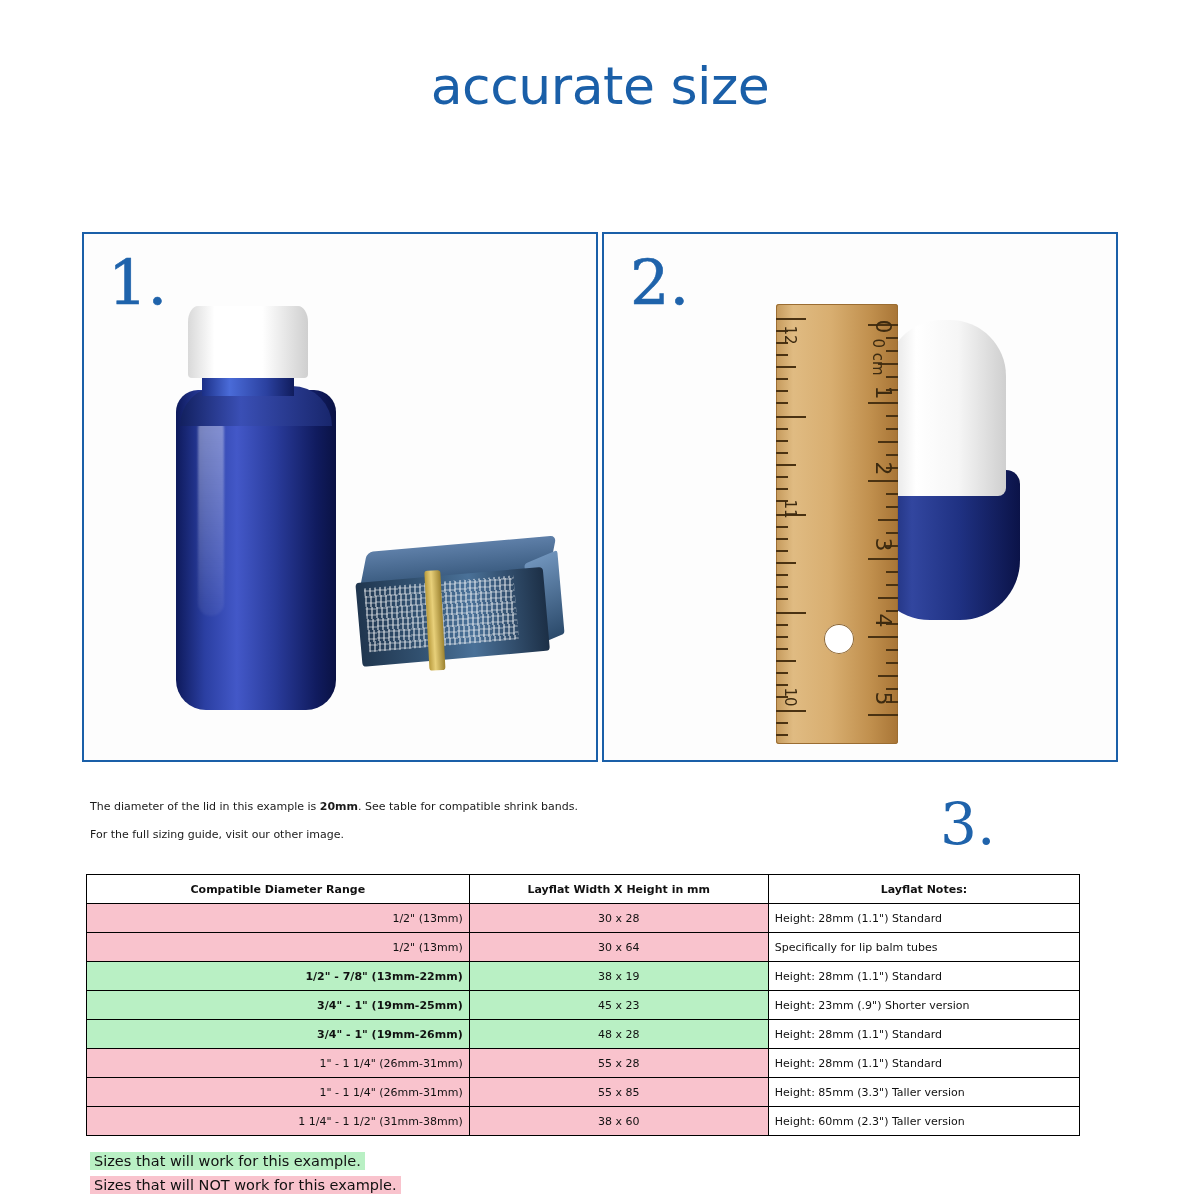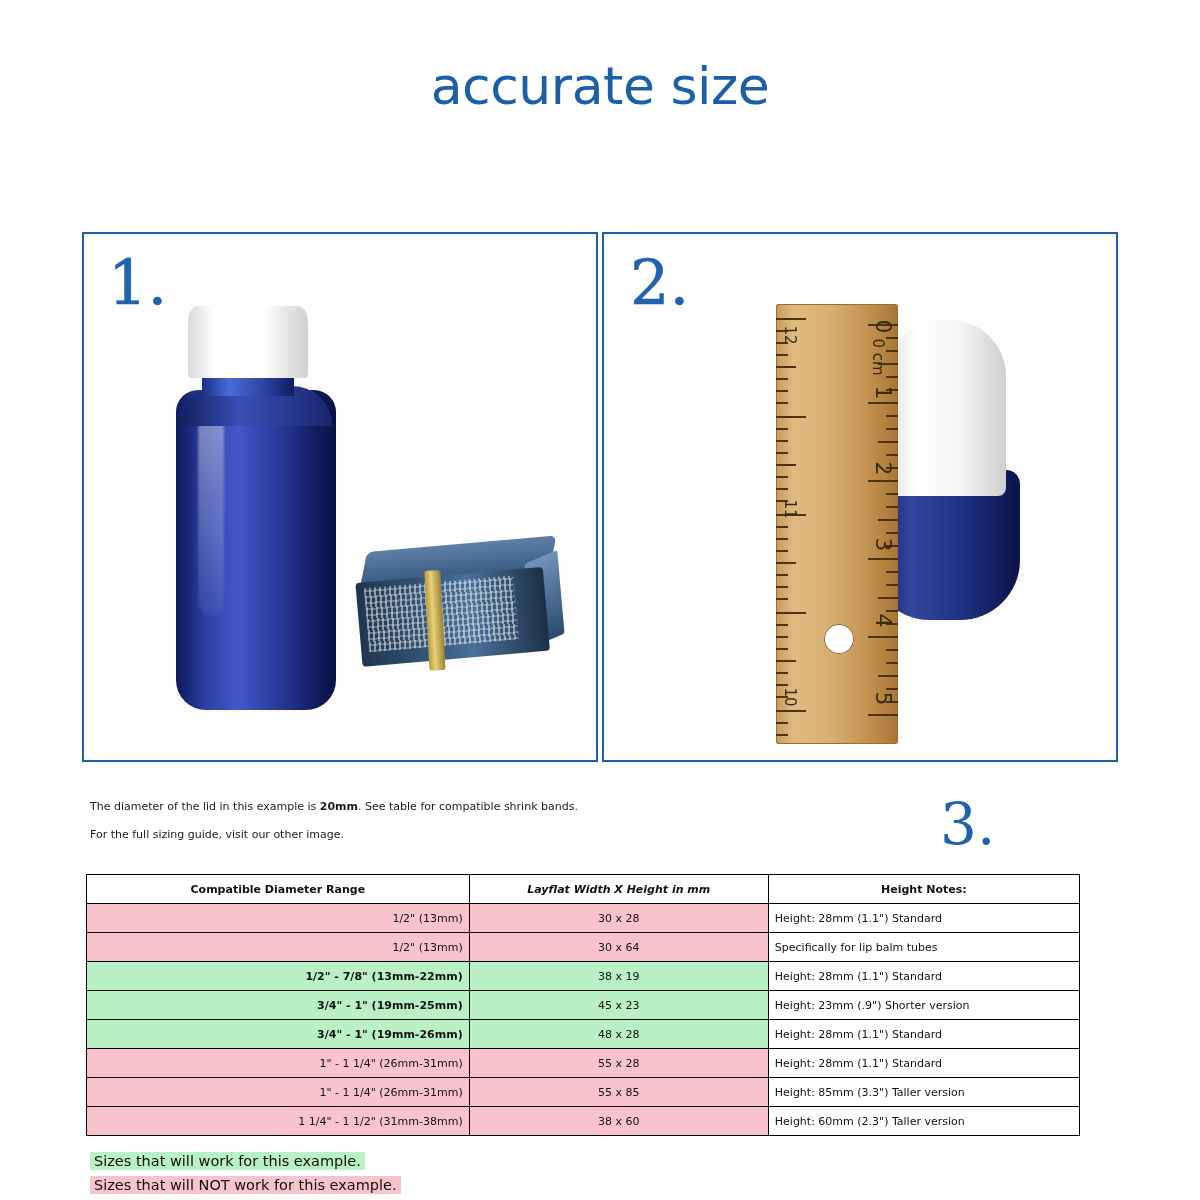--- a/index.html
+++ b/index.html
@@ -304,21 +304,21 @@
     border: 1.5px solid #000;
     padding: 3px 6px;
     height: 22px;
   }
   table.sizes th {
     font-weight: 700;
     text-align: center;
     background: #ffffff;
   }
   .col-a { width: 372px; }
-  .col-b { width: 288px; font-style: italic; }
+  .col-b { width: 288px; }
   .col-c { width: 300px; }
   td.rng { text-align: right; padding-right: 8px; }
   td.dim { text-align: center; }
   td.notes { text-align: left; padding-left: 8px; }
   tr.ok td.rng, tr.ok td.dim { background: #b9f0c4; }
   tr.ok td.rng { font-weight: 700; }
   tr.no td.rng, tr.no td.dim { background: #f9c3cd; }
   tr.ok td.notes, tr.no td.notes { background: #ffffff; }
 
   
@@ -468,21 +468,21 @@
     <span>The diameter of the lid in this example is </span><b>20mm</b><span>. See table for compatible shrink bands.</span>
   </div>
   <div class="note note-2">For the full sizing guide, visit our other image.</div>
 
   <div class="tbl-wrap">
     <table class="sizes">
       <thead>
         <tr>
           <th class="col-a">Compatible Diameter Range</th>
           <th class="col-b">Layflat Width X Height in mm</th>
-          <th class="col-c">Height Notes:</th>
+          <th class="col-c">Layflat Notes:</th>
         </tr>
       </thead>
       <tbody>
         <tr class="no">
           <td class="rng">1/2" (13mm)</td>
           <td class="dim">30 x 28</td>
           <td class="notes">Height: 28mm (1.1") Standard</td>
         </tr>
         <tr class="no">
           <td class="rng">1/2" (13mm)</td>

